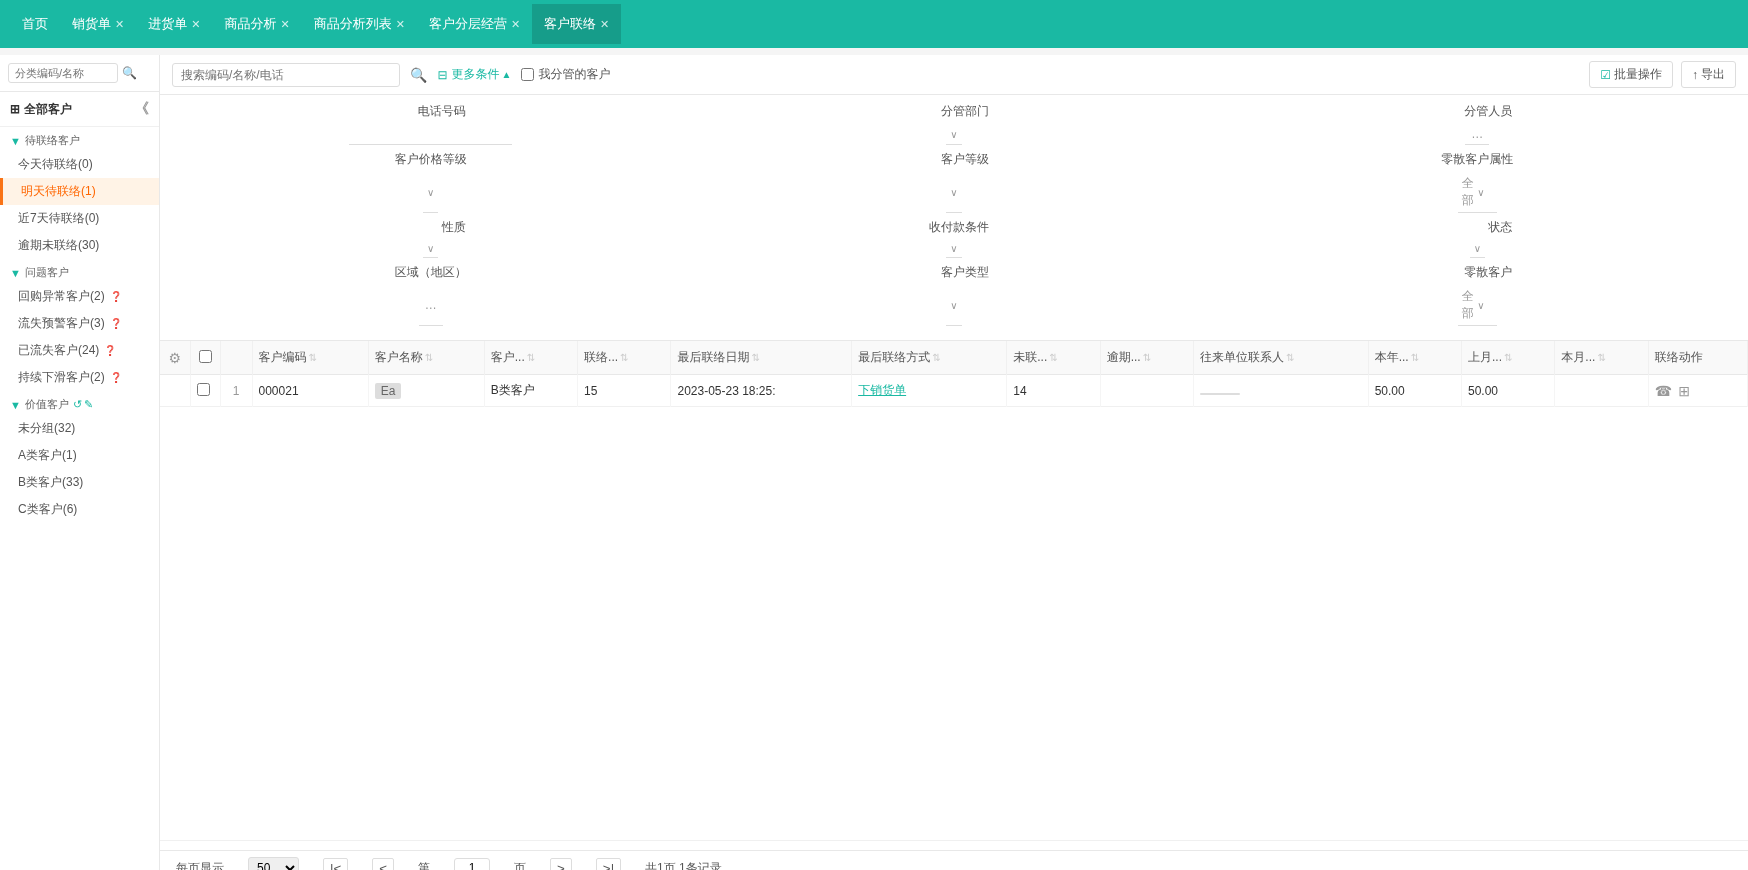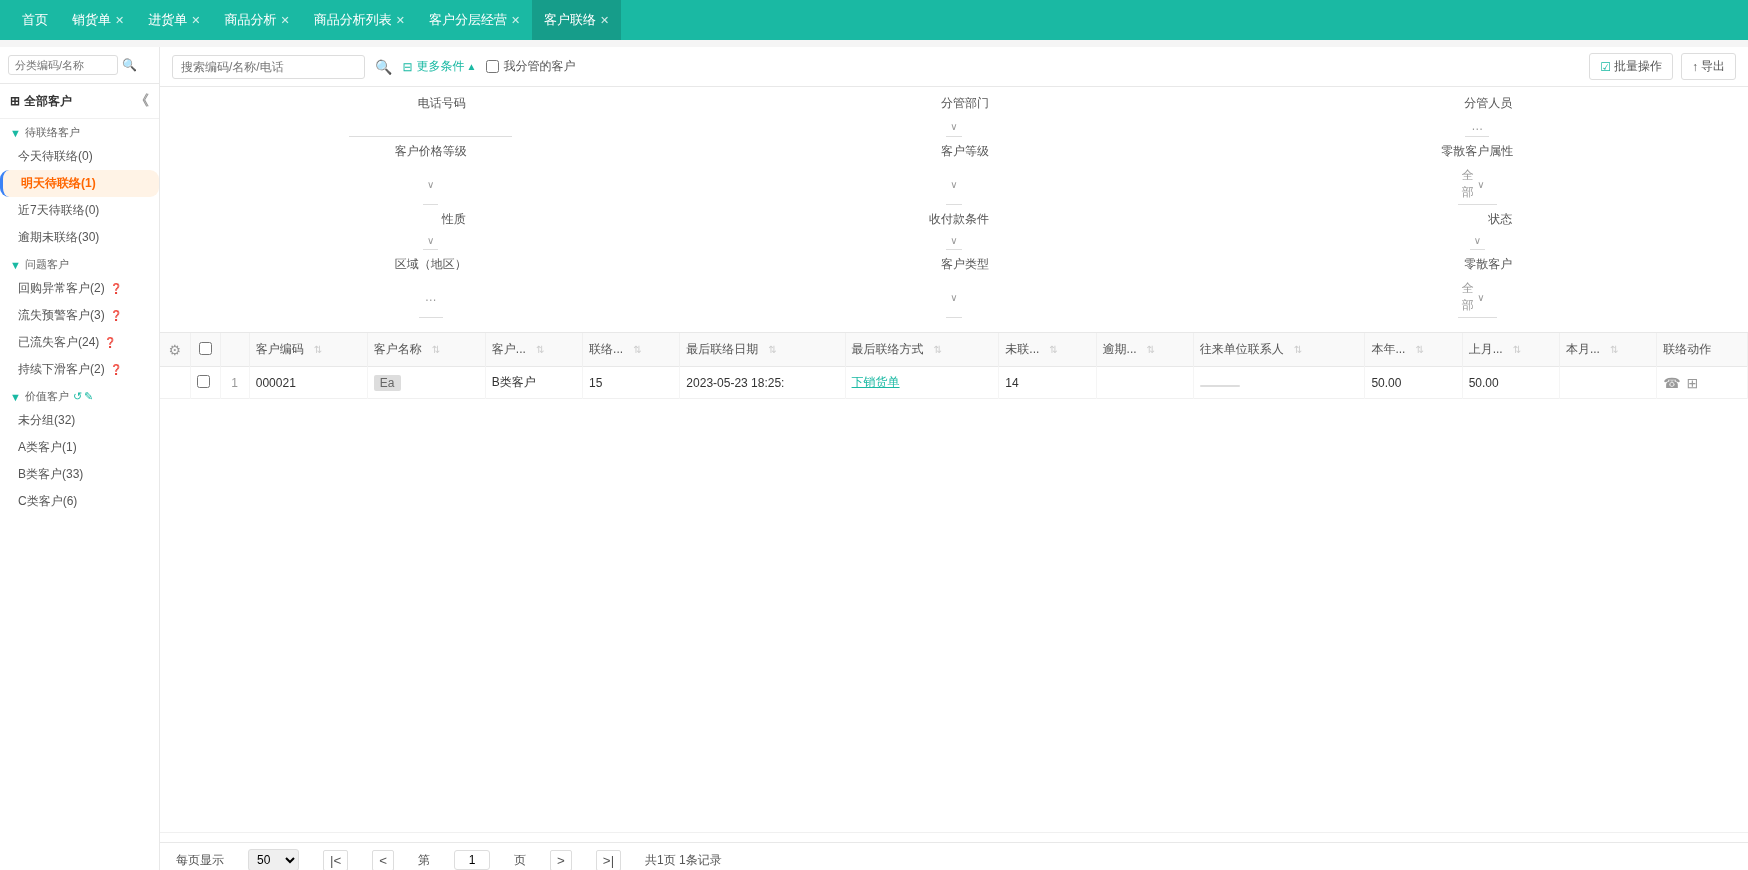--- a/index.html
+++ b/index.html
@@ -1,20 +1,20 @@
 <!DOCTYPE html>
 <html><head>
   <meta charset="utf-8">
   <style>
     * { box-sizing: border-box; margin: 0; padding: 0; }
     body { font-family: "Microsoft YaHei", Arial, sans-serif; font-size: 12px; background: #f5f5f5; color: #333; }
 
     
     .top-nav {
-      height: 40px;
+      height: 48px;
       background: #1ab9a3;
       display: flex;
       align-items: center;
       padding: 0 10px;
     }
     .top-nav .nav-item {
       color: #fff;
       padding: 0 12px;
       height: 40px;
       display: flex;
@@ -83,21 +83,21 @@
       color: #666;
       font-size: 11px;
     }
     .sidebar-section-title .arrow { margin-right: 4px; color: #1ab9a3; }
     .sidebar-item {
       padding: 5px 10px 5px 18px;
       cursor: pointer;
       color: #555;
       font-size: 12px;
     }
-    .sidebar-item.active { background: #fff3e6; color: #ff6600; font-weight: bold; border-left: 3px solid #3b82f6; border-radius: 9px; }
+    .sidebar-item.active { background: #fff3e6; color: #ff6600; font-weight: normal; border-left: 3px solid #f97316; }
     .sidebar-item.highlighted { background: #fff3e6; color: #ff6600; }
 
     
     .content-area {
       flex: 1;
       display: flex;
       flex-direction: column;
       overflow: hidden;
       background: #f5f5f5;
     }
@@ -109,21 +109,21 @@
       padding: 6px 12px;
       display: flex;
       align-items: center;
       gap: 10px;
     }
     .filter-search-input {
       border: 1px solid #ddd;
       border-radius: 3px;
       padding: 4px 8px;
       font-size: 12px;
-      width: 193px;
+      width: 228px;
       outline: none;
       color: #999;
     }
     .filter-search-btn {
       color: #1ab9a3;
       cursor: pointer;
       font-size: 14px;
     }
     .filter-more-btn {
       display: flex;
@@ -217,21 +217,21 @@
       padding: 8px 6px;
       text-align: left;
       color: #555;
       font-weight: normal;
       border-right: 1px solid #f0f0f0;
       white-space: nowrap;
     }
     table thead th .th-inner {
       display: flex;
       align-items: center;
-      gap: 10px;
+      gap: 2px;
     }
     table thead th .sort-icon { color: #ccc; font-size: 10px; }
     table tbody tr {
       border-bottom: 1px solid #f0f0f0;
     }
     table tbody td {
       padding: 7px 6px;
       color: #333;
       border-right: 1px solid #f5f5f5;
       white-space: nowrap;

